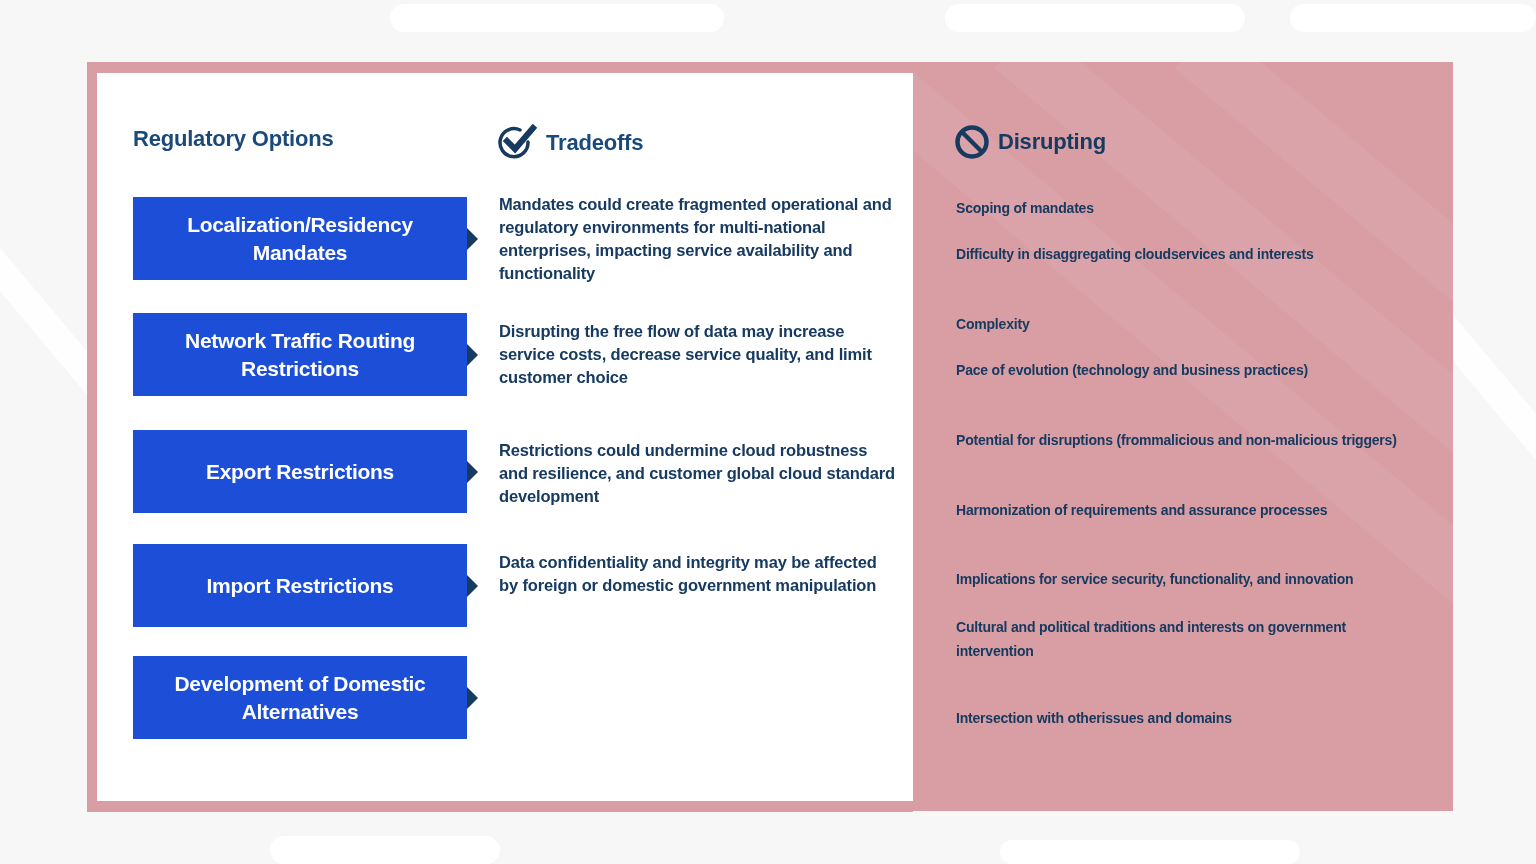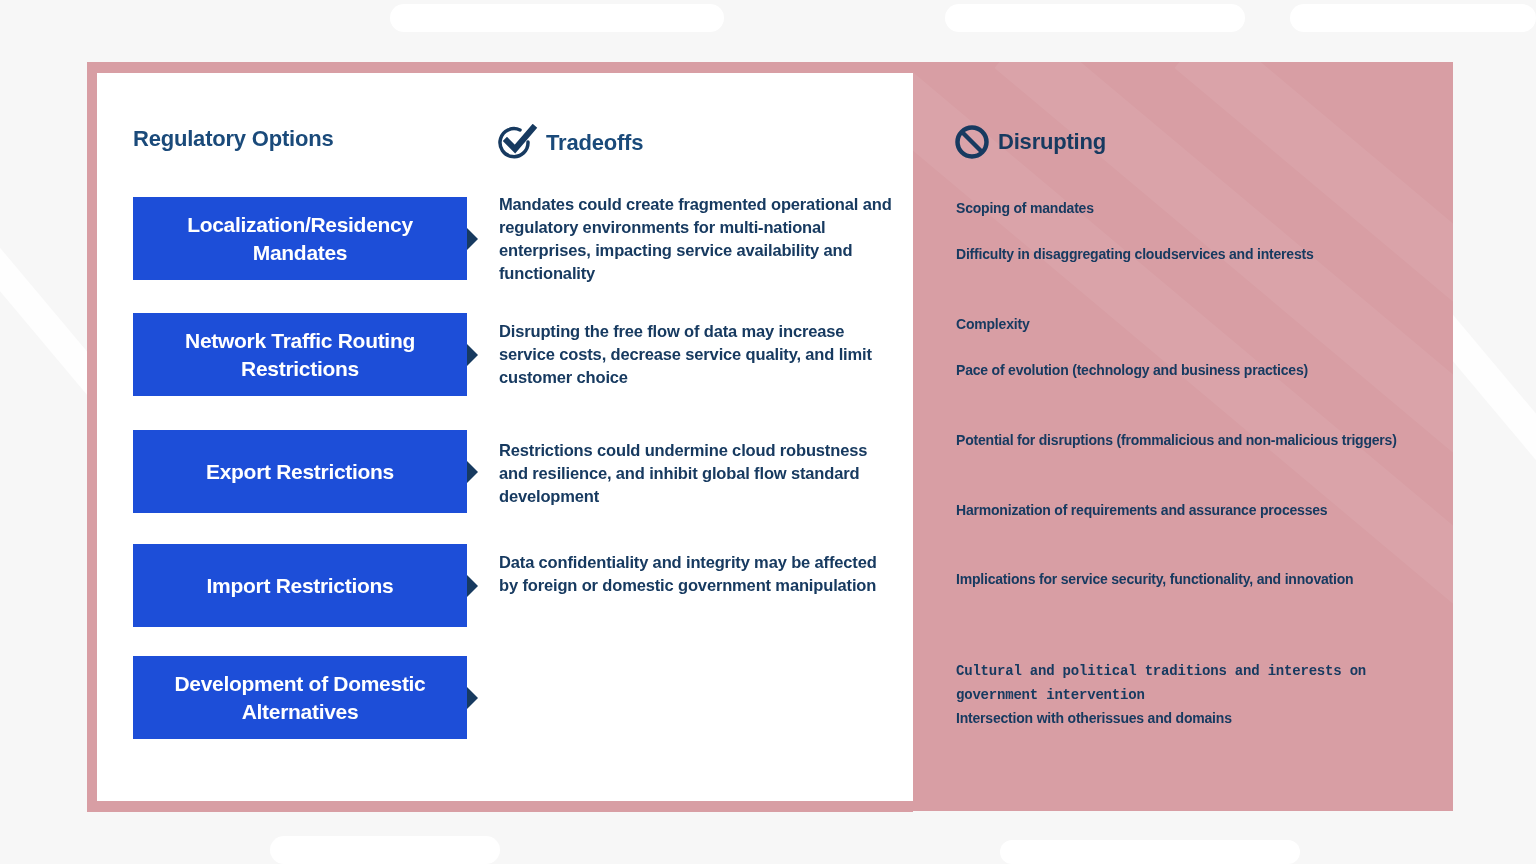--- a/index.html
+++ b/index.html
@@ -116,24 +116,24 @@
 </div>
 <div class="opt-box" style="top:544px;">
   <span class="opt-label">Import Restrictions</span>
 </div>
 <div class="opt-box" style="top:656px;">
   <span class="opt-label">Development of Domestic Alternatives</span>
 </div>
 
 <div class="tradeoff" style="top:193px;">Mandates could create fragmented operational and regulatory environments for multi-national enterprises, impacting service availability and functionality</div>
 <div class="tradeoff" style="top:320px;">Disrupting the free flow of data may increase service costs, decrease service quality, and limit customer choice</div>
-<div class="tradeoff" style="top:439px;">Restrictions could undermine cloud robustness and resilience, and inhibit global flow standard development</div>
+<div class="tradeoff" style="top:439px;">Restrictions could undermine cloud robustness and resilience, and customer global cloud standard development</div>
 <div class="tradeoff" style="top:551px;">Data confidentiality and integrity may be affected by foreign or domestic government manipulation</div>
 
 <div class="challenge" style="top:197px;">Scoping of mandates</div>
 <div class="challenge" style="top:243px;">Difficulty in disaggregating cloudservices and interests</div>
 <div class="challenge" style="top:313px;">Complexity</div>
 <div class="challenge" style="top:359px;">Pace of evolution (technology and business practices)</div>
 <div class="challenge" style="top:429px;">Potential for disruptions (frommalicious and non-malicious triggers)</div>
 <div class="challenge" style="top:499px;">Harmonization of requirements and assurance processes</div>
 <div class="challenge" style="top:568px;">Implications for service security, functionality, and innovation</div>
-<div class="challenge" style="top:660px;font-family:Liberation Mono, monospace;">Cultural and political traditions and interests on government intervention</div>
+<div class="challenge" style="top:616px;">Cultural and political traditions and interests on government intervention</div>
 <div class="challenge" style="top:707px;">Intersection with otherissues and domains</div>
 
 </body></html>

